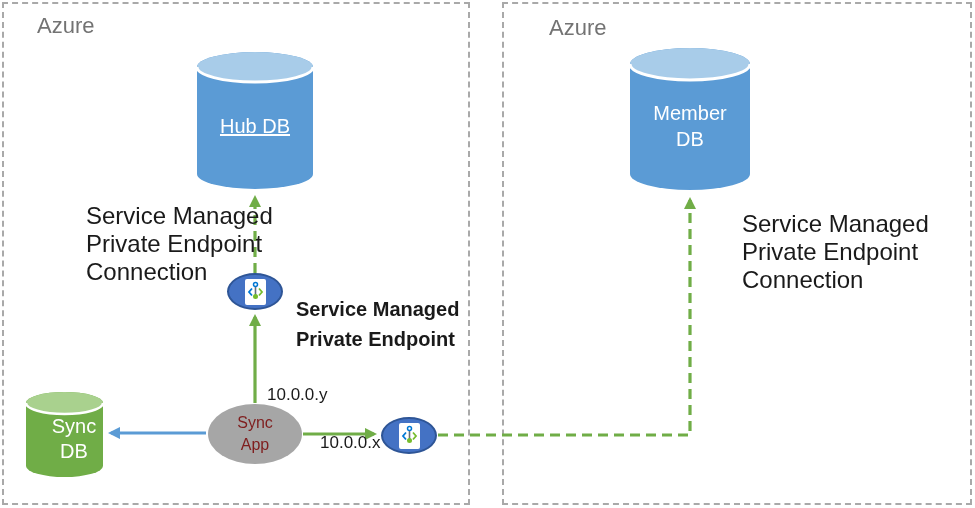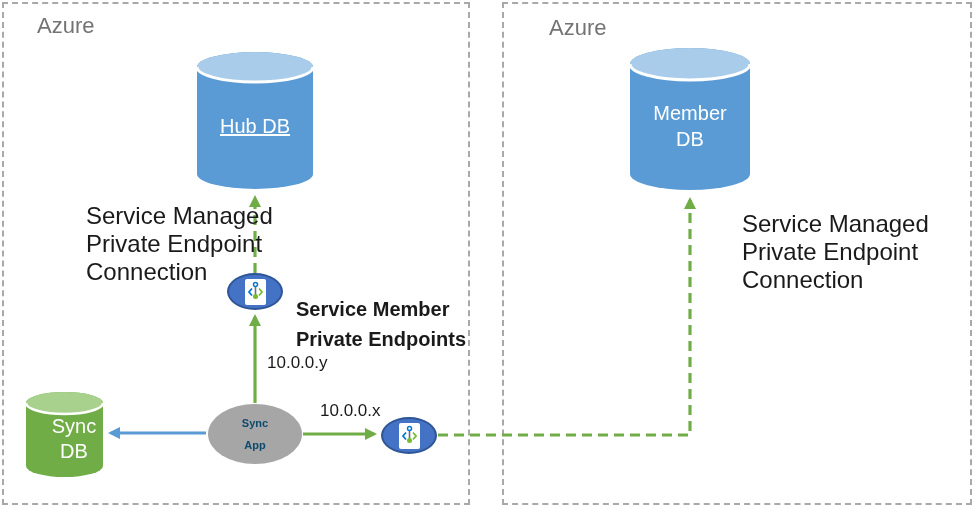--- a/index.html
+++ b/index.html
@@ -24,42 +24,42 @@
   .hub-label    { font-size:20px; padding-top:12px;text-decoration:underline; }
   .member-label { font-size:20px; line-height:26px; padding-top:14px; }
   .member-label .inner { width:84px; }
   .sync-db-label { font-size:20px; line-height:25px; padding-top:8px;justify-content:flex-end; }
   .sync-db-label .inner { width:58px; }
 
   .sync-app {
     position:absolute; left:208px; top:404px; width:94px; height:60px;
     background:#a6a6a6; border-radius:50%;
     display:flex; align-items:center; justify-content:center;
-    color:#0c4a6e; font-size:11px; line-height:22px; text-align:center;font-weight:bold;
+    color:#7f1d1d; font-size:16px; line-height:22px; text-align:center;
   }
   .sync-app .inner { width:50px; }
 
   .endpoint {
     position:absolute; width:56px; height:37px; box-sizing:border-box;
     background:#4472c4; border:2.5px solid #2e5596; border-radius:50%;
     display:flex; align-items:center; justify-content:center;
   }
   .endpoint .chip {
     width:21px; height:26px; background:#ffffff; border-radius:2px;
     display:flex; align-items:center; justify-content:center;
   }
   .ep-1 { left:227px; top:273px; }
   .ep-2 { left:381px; top:417px; }
 
   .anno { position:absolute; color:#1a1a1a; }
   .conn-label { font-size:24px; line-height:28px; width:218px;margin-left:44px; }
   .conn-left  { left:42px;  top:202px; }
   .conn-right { left:698px; top:210px; }
   .endpoints-title { left:296px; top:294px; width:200px; font-size:20px; line-height:30px; font-weight:bold; }
-  .ip { font-size:17px; line-height:20px; }
+  .ip { font-size:17px; line-height:20px;margin-top:32px; }
   .ip-y { left:267px; top:353px; }
   .ip-x { left:320px; top:401px; }
 </style>
 </head>
 <body>
 
 <div class="canvas">
 
   <section class="azure-box left">
     <span class="azure-label" style="left:33px; top:9px;">Azure</span>
@@ -140,19 +140,19 @@
         <path d="M7,9.5 L4,13 L7,16.5" stroke="#0078D4" stroke-width="1.8" fill="none"></path>
         <path d="M14,9.5 L17,13 L14,16.5" stroke="#76BC2D" stroke-width="1.8" fill="none"></path>
       </svg>
     </div>
   </div>
 
   <div class="anno conn-label conn-left">Service Managed Private Endpoint Connection</div>
 
   <div class="anno conn-label conn-right">Service Managed Private Endpoint Connection</div>
 
-  <div class="anno endpoints-title">Service Member Private Endpoints</div>
+  <div class="anno endpoints-title">Service Managed Private Endpoint</div>
 
   <div class="anno ip ip-y">10.0.0.y</div>
 
   <div class="anno ip ip-x">10.0.0.x</div>
 
 </div>
 
 </body></html>

